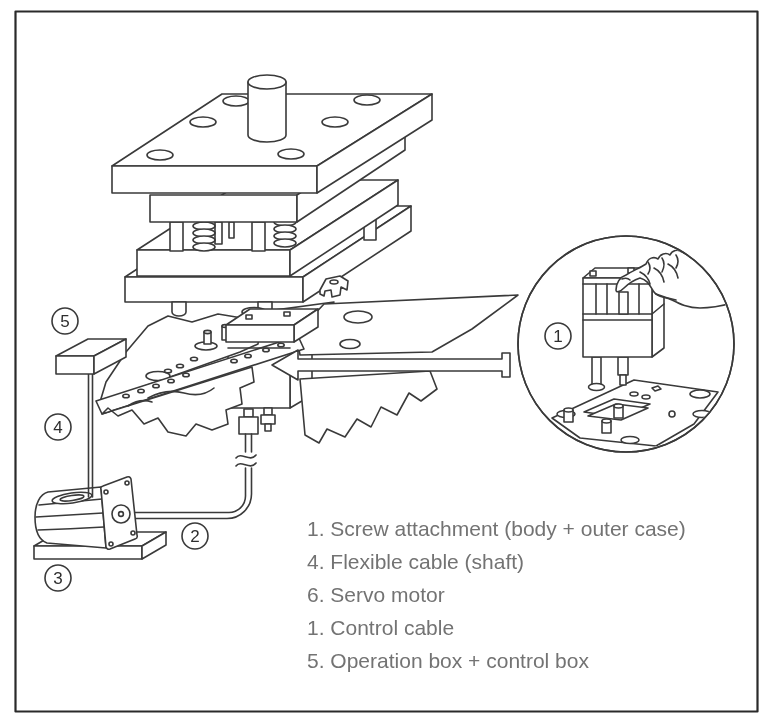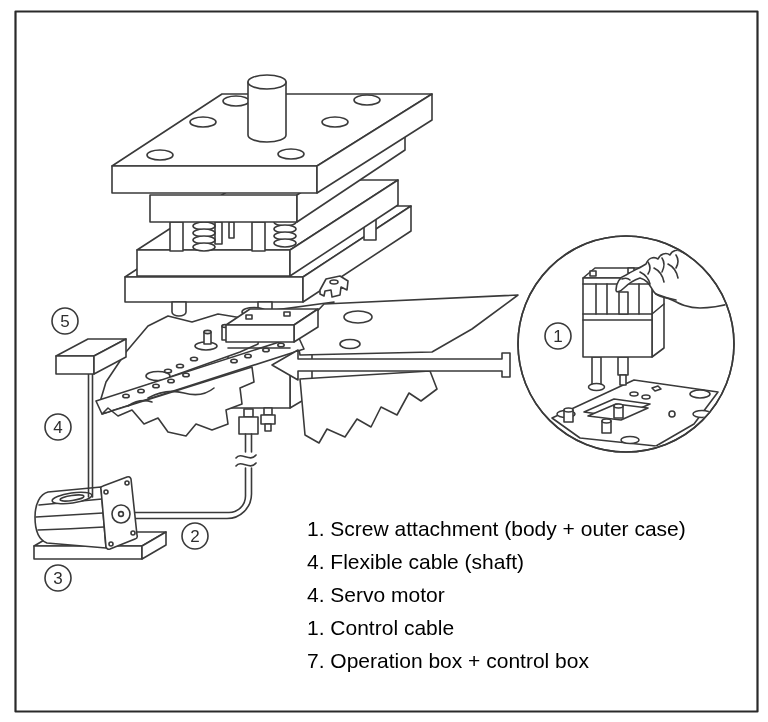--- a/index.html
+++ b/index.html
@@ -1,19 +1,19 @@
 <!DOCTYPE html>
 <html><head>
 <meta charset="utf-8">
 <style>
   html,body{margin:0;padding:0;background:#fff;}
   .stage{position:relative;width:768px;height:722px;background:#ffffff;overflow:hidden;
          font-family:"Liberation Sans", sans-serif;}
   .stage svg{position:absolute;left:0;top:0;}
-  .legend{position:absolute;left:307px;top:512px;color:#000000;
+  .legend{position:absolute;left:307px;top:512px;color:#737373;
           font-size:21px;line-height:33px;white-space:nowrap;}
   .legend div{height:33px;}
   .callout-num{font-size:17px;fill:#2e2e2e;}
 </style>
 </head>
 <body>
 
 <div class="stage">
 <svg width="768" height="722" viewBox="0 0 768 722" stroke="#3a3a3a" stroke-width="1.6" fill="none" stroke-linejoin="round" stroke-linecap="round">
 
@@ -278,17 +278,17 @@
     <g>
       <circle cx="65" cy="321" r="13"></circle>
       <text class="callout-num" x="65" y="321" text-anchor="middle" dominant-baseline="central" stroke="none">5</text>
     </g>
   </g>
 </svg>
 
 <div class="legend">
   <div>1. Screw attachment (body + outer case)</div>
   <div>4. Flexible cable (shaft)</div>
-  <div>4. Servo motor</div>
+  <div>6. Servo motor</div>
   <div>1. Control cable</div>
-  <div>7. Operation box + control box</div>
+  <div>5. Operation box + control box</div>
 </div>
 </div>
 
 </body></html>

